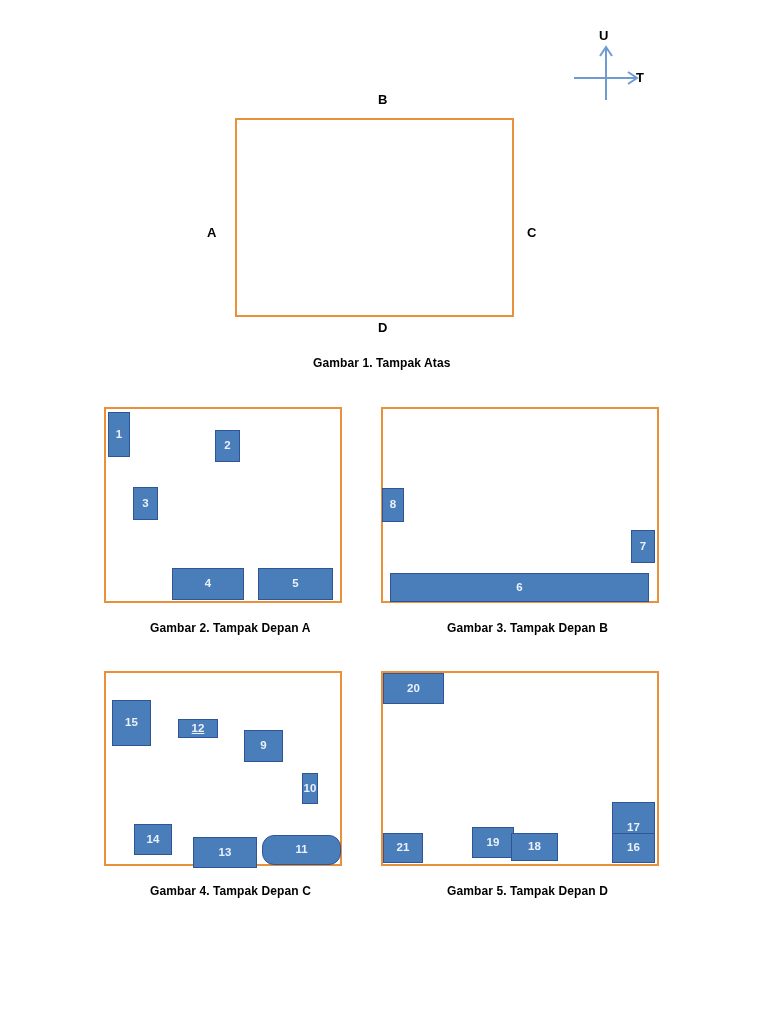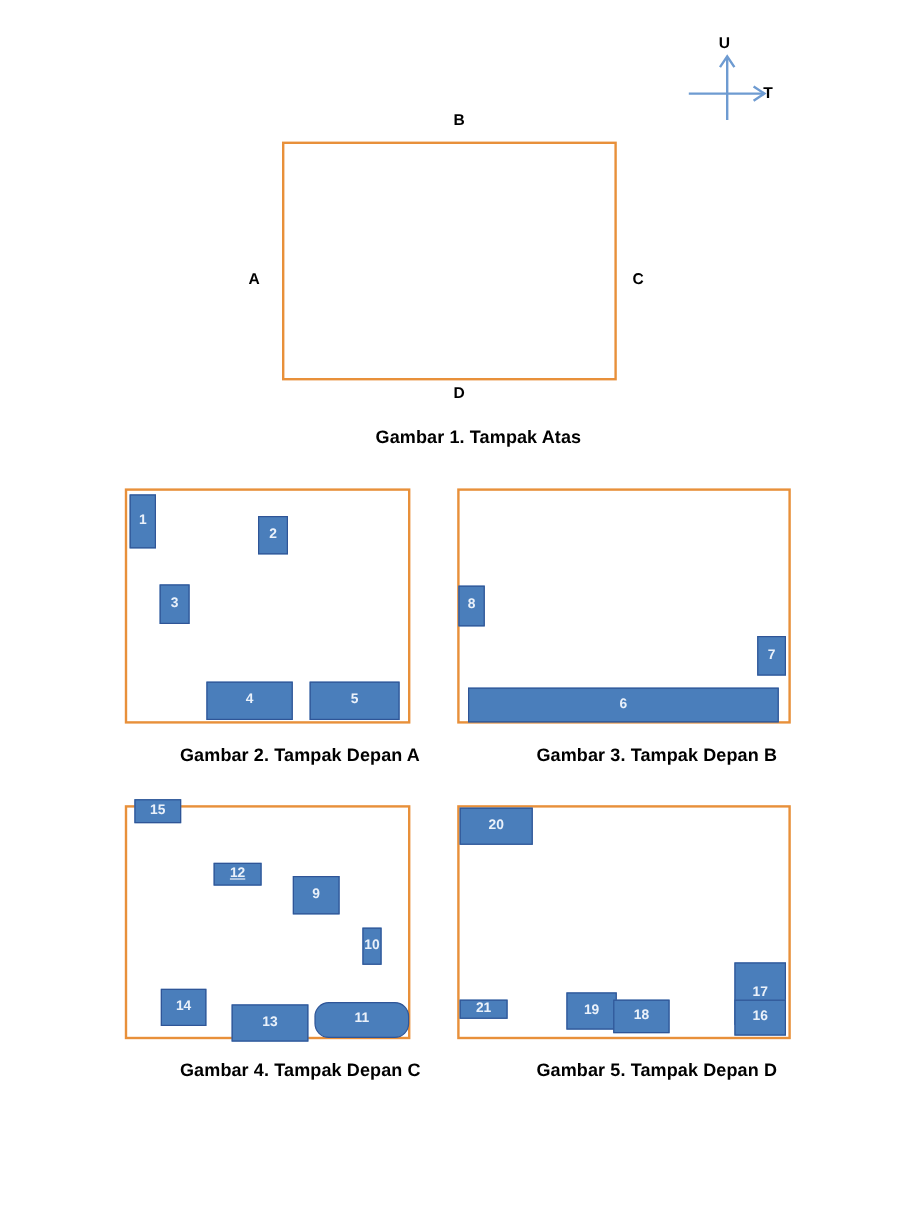--- a/index.html
+++ b/index.html
@@ -58,21 +58,21 @@
     font-weight: bold;
   }
   .label-B { left: 378px; top: 92px; }
   .label-A { left: 207px; top: 225px; }
   .label-C { left: 527px; top: 225px; }
   .label-D { left: 378px; top: 320px; }
 
   
   .caption {
     position: absolute;
-    font-size: 15px;
+    font-size: 12px;
     font-weight: bold;
     white-space: nowrap;
     letter-spacing: .1px;
   }
   .cap-1 { left: 313px; top: 356px; }
   .cap-2 { left: 150px; top: 621px; }
   .cap-3 { left: 447px; top: 621px; }
   .cap-4 { left: 150px; top: 884px; }
   .cap-5 { left: 447px; top: 884px; }
 
@@ -138,27 +138,27 @@
 
   <div id="boxes-layer">
       <div class="box" style="left: 108px; top: 412px; width: 22px; height: 45px;">1</div>
       <div class="box" style="left: 215px; top: 430px; width: 25px; height: 32px;">2</div>
       <div class="box" style="left: 133px; top: 487px; width: 25px; height: 33px;">3</div>
       <div class="box" style="left: 172px; top: 568px; width: 72px; height: 32px;">4</div>
       <div class="box" style="left: 258px; top: 568px; width: 75px; height: 32px;">5</div>
       <div class="box" style="left: 382px; top: 488px; width: 22px; height: 34px;">8</div>
       <div class="box" style="left: 631px; top: 530px; width: 24px; height: 33px;">7</div>
       <div class="box" style="left: 390px; top: 573px; width: 259px; height: 29px;">6</div>
-      <div class="box" style="left: 112px; top: 666px; width: 39px; height: 20px;">15</div>
+      <div class="box" style="left: 112px; top: 700px; width: 39px; height: 46px;">15</div>
       <div class="box" style="left: 178px; top: 719px; width: 40px; height: 19px; text-decoration: underline;">12</div>
       <div class="box" style="left: 244px; top: 730px; width: 39px; height: 32px;">9</div>
       <div class="box" style="left: 302px; top: 773px; width: 16px; height: 31px;">10</div>
       <div class="box" style="left: 134px; top: 824px; width: 38px; height: 31px;">14</div>
       <div class="box" style="left: 193px; top: 837px; width: 64px; height: 31px;">13</div>
       <div class="box" style="left: 262px; top: 835px; width: 79px; height: 30px; border-radius: 12px;">11</div>
       <div class="box" style="left: 383px; top: 673px; width: 61px; height: 31px;">20</div>
       <div class="box" style="left: 612px; top: 802px; width: 43px; height: 52px;">17</div>
-      <div class="box" style="left: 383px; top: 833px; width: 40px; height: 16px;">21</div>
+      <div class="box" style="left: 383px; top: 833px; width: 40px; height: 30px;">21</div>
       <div class="box" style="left: 435px; top: 827px; width: 42px; height: 31px; margin-left: 37px;">19</div>
       <div class="box" style="left: 511px; top: 833px; width: 47px; height: 28px;">18</div>
       <div class="box" style="left: 612px; top: 833px; width: 43px; height: 30px;">16</div>
     </div>
 </div>
 
 </body></html>

